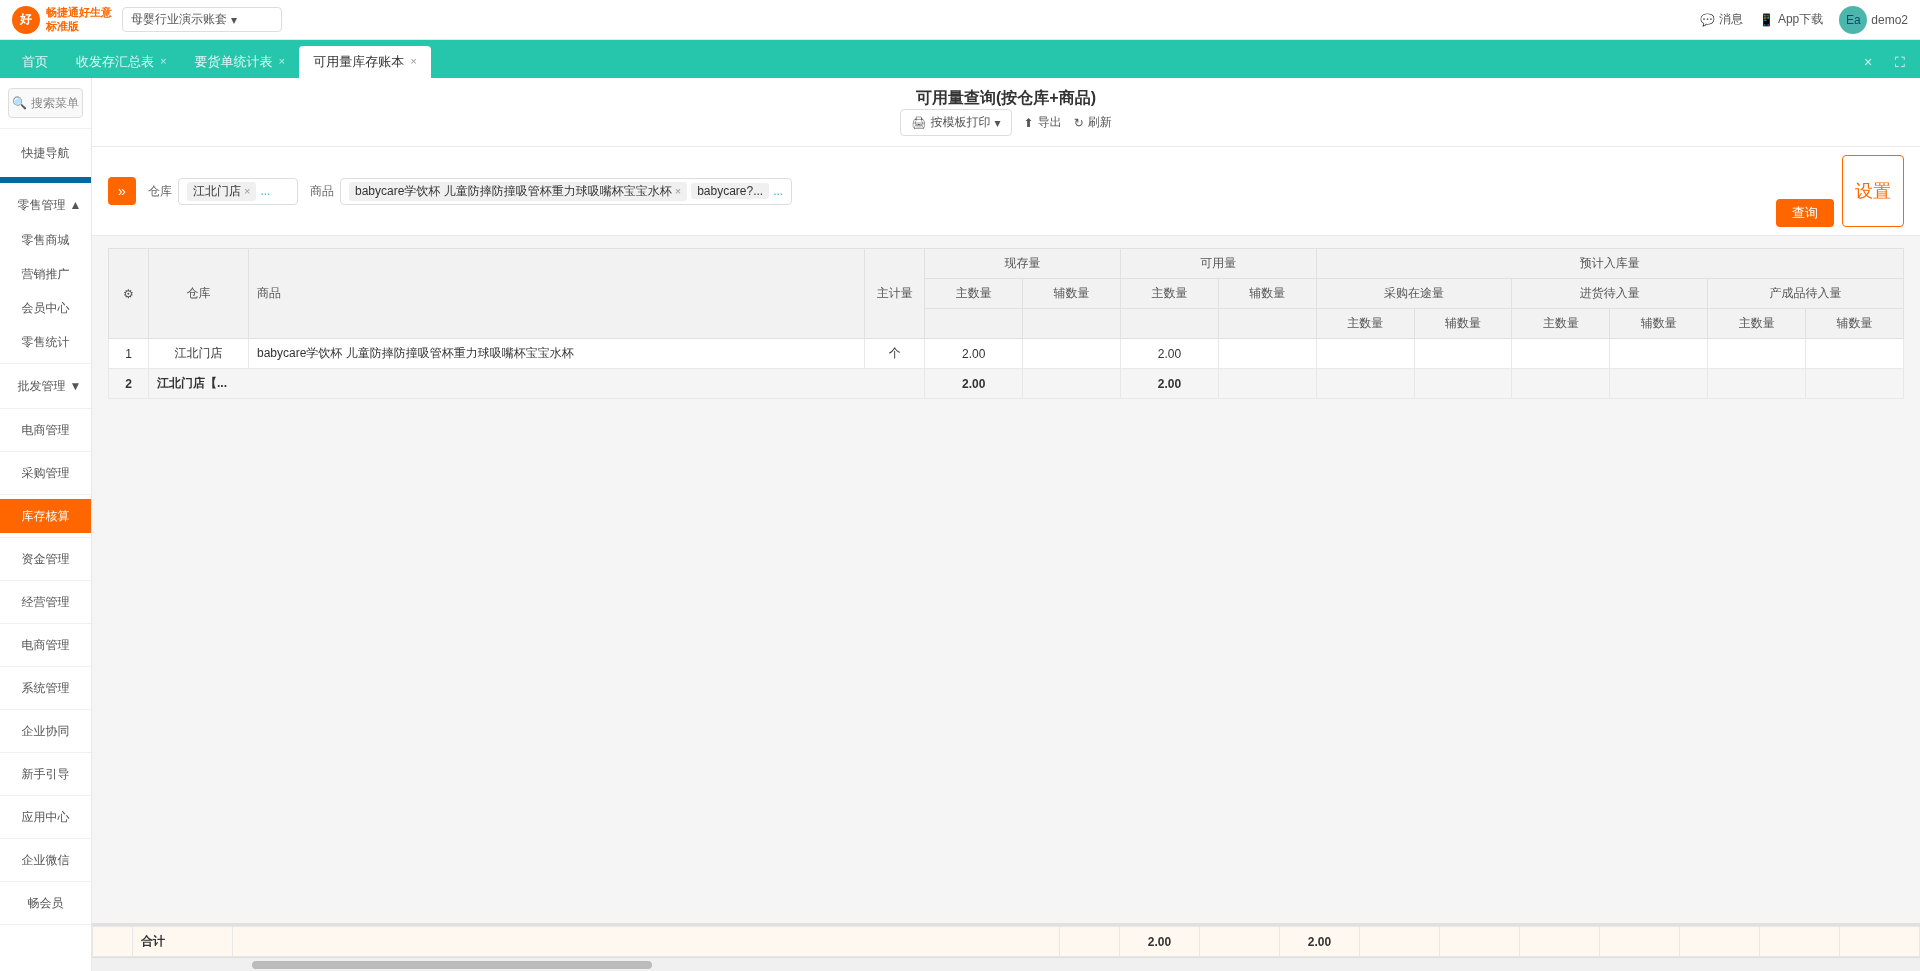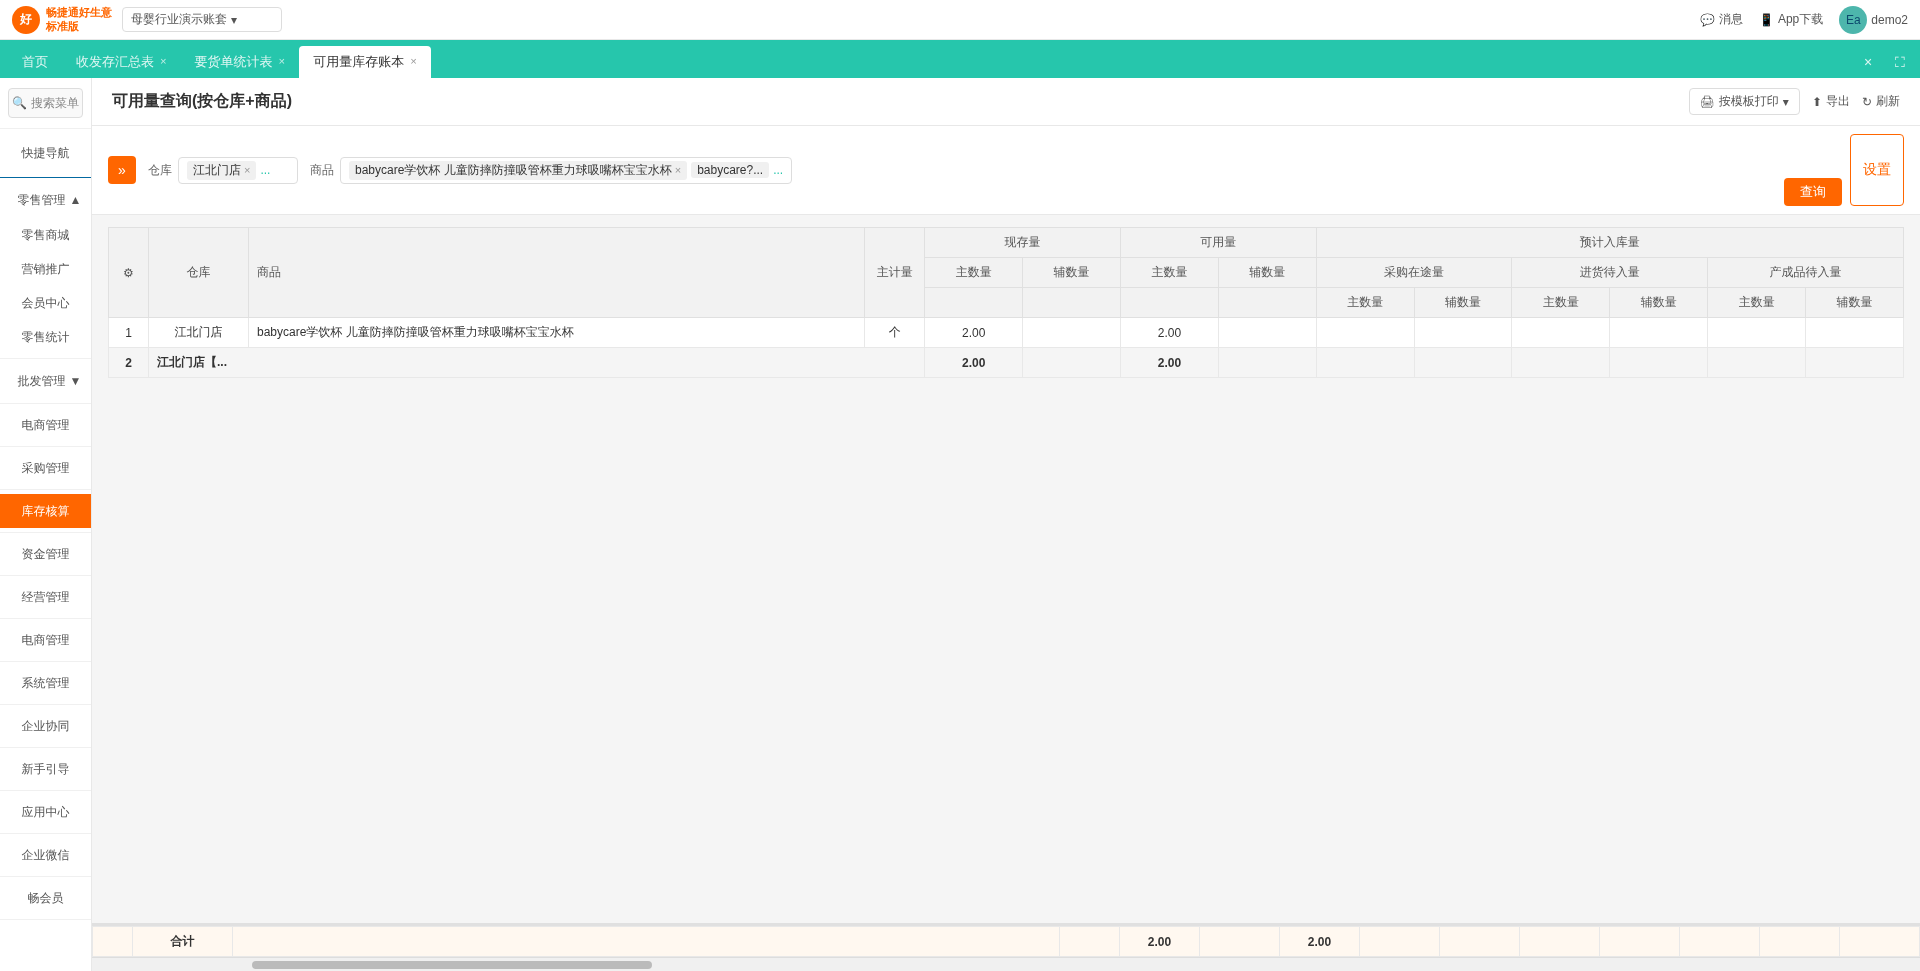--- a/index.html
+++ b/index.html
@@ -168,21 +168,21 @@
       font-size: 12px;
       color: #888;
       cursor: pointer;
       display: flex;
       align-items: center;
       justify-content: center;
       gap: 4px;
     }
     .sidebar-nav {
       padding: 6px 0;
-      border-bottom: 1px solid #0369a1;
+      border-bottom: 6px solid #0369a1;
     }
     .sidebar-nav-item {
       height: 36px;
       display: flex;
       align-items: center;
       justify-content: center;
       font-size: 12px;
       color: #555;
       cursor: pointer;
       padding: 0 8px;
@@ -227,20 +227,21 @@
 
     
     .page-header {
       background: #fff;
       padding: 10px 20px;
       border-bottom: 1px solid #e8e8e8;
       display: flex;
       align-items: center;
       justify-content: space-between;
       flex-shrink: 0;
+      flex-direction: column;
     }
     .page-title {
       font-size: 16px;
       font-weight: bold;
       color: #333;
     }
     .page-header-actions {
       display: flex;
       align-items: center;
       gap: 12px;
@@ -350,21 +351,21 @@
       font-size: 13px;
       cursor: pointer;
       margin-top: 44px;
     }
     .btn-settings {
       background: #fff;
       color: #ff6600;
       border: 1px solid #ff6600;
       border-radius: 4px;
       padding: 5px 12px;
-      font-size: 14px;
+      font-size: 18px;
       cursor: pointer;
     }
 
     
     .table-area {
       flex: 1;
       overflow: auto;
       padding: 12px 16px;
     }
     .data-table {
@@ -651,21 +652,21 @@
         </tbody>
       </table>
     </div>
 
     <div class="table-footer">
       <div style="height:1px; background:#e0e0e0;"></div>
       <table class="data-table" style="background:#fff8f0;">
         <tbody>
           <tr style="font-weight:bold;">
             <td style="width:40px;"></td>
-            <td style="width:100px; text-align:center;">合计</td>
+            <td style="width:100px; text-align:left;">合计</td>
             <td class="col-product"></td>
             <td style="width:60px;"></td>
             <td style="width:80px;">2.00</td>
             <td style="width:80px;"></td>
             <td style="width:80px;">2.00</td>
             <td style="width:80px;"></td>
             <td style="width:80px;"></td>
             <td style="width:80px;"></td>
             <td style="width:80px;"></td>
             <td style="width:80px;"></td>

